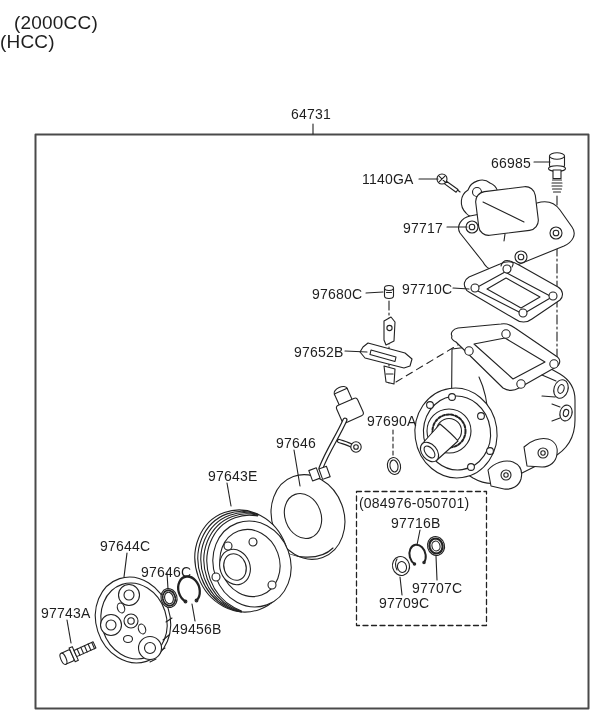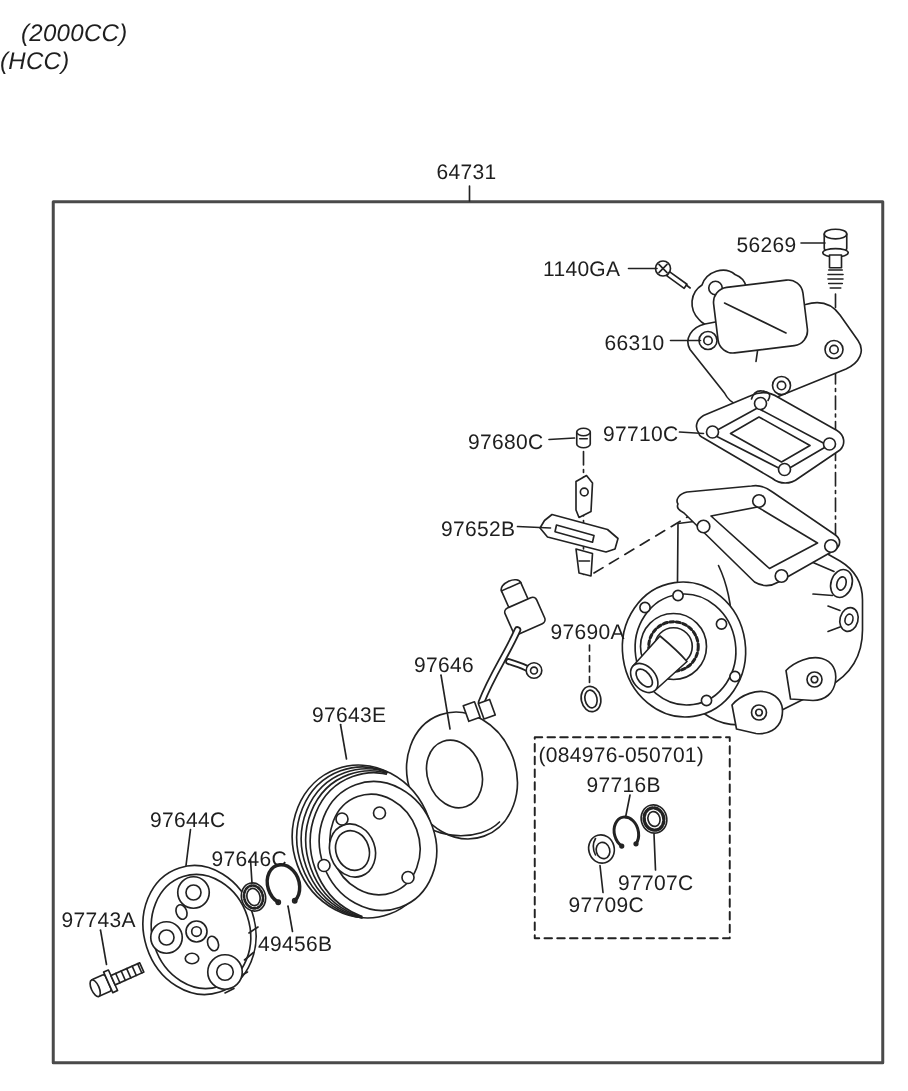--- a/index.html
+++ b/index.html
@@ -9,21 +9,21 @@
     font-family:"Liberation Sans","DejaVu Sans",sans-serif;
     color:#1e1e1e;
   }
   .stage{position:absolute;inset:0;}
   svg{position:absolute;left:0;top:0;}
   .lbl{
     position:absolute;
     font-size:14px;line-height:14px;white-space:nowrap;
     color:#1e1e1e;letter-spacing:0.2px;
   }
-  .hdr{font-size:16px;line-height:17px;font-style:italic;}
+  .hdr{font-size:19px;line-height:17px;}
 </style>
 </head>
 <body>
 
 <div class="stage">
 
 <svg width="605" height="727" viewBox="0 0 605 727">
   <g fill="none" stroke="#222222" stroke-width="1.1" stroke-linecap="round" stroke-linejoin="round">
 
     <rect x="35.5" y="134.5" width="553" height="574" stroke="#4a4a4a" stroke-width="2"></rect>
@@ -249,23 +249,23 @@
       <line x1="437" y1="580" x2="436" y2="556"></line>
       <line x1="402" y1="595" x2="400" y2="577"></line>
     </g>
   </g>
 </svg>
 
   <div class="lbl hdr" style="left:14px;top:14px">(2000CC)</div>
   <div class="lbl hdr" style="left:0;top:33px">(HCC)</div>
   <div class="lbl" style="left:291px;top:107px">64731</div>
 
-  <div class="lbl" style="left:491px;top:156px">56269</div>
+  <div class="lbl" style="left:491px;top:156px">66985</div>
   <div class="lbl" style="left:362px;top:172px">1140GA</div>
-  <div class="lbl" style="left:403px;top:221px">66310</div>
+  <div class="lbl" style="left:403px;top:221px">97717</div>
   <div class="lbl" style="left:312px;top:287px">97680C</div>
   <div class="lbl" style="left:402px;top:282px">97710C</div>
   <div class="lbl" style="left:294px;top:345px">97652B</div>
   <div class="lbl" style="left:367px;top:414px">97690A</div>
   <div class="lbl" style="left:276px;top:436px">97646</div>
   <div class="lbl" style="left:208px;top:469px">97643E</div>
   <div class="lbl" style="left:100px;top:539px">97644C</div>
   <div class="lbl" style="left:141px;top:565px">97646C</div>
   <div class="lbl" style="left:172px;top:622px">49456B</div>
   <div class="lbl" style="left:41px;top:606px">97743A</div>

